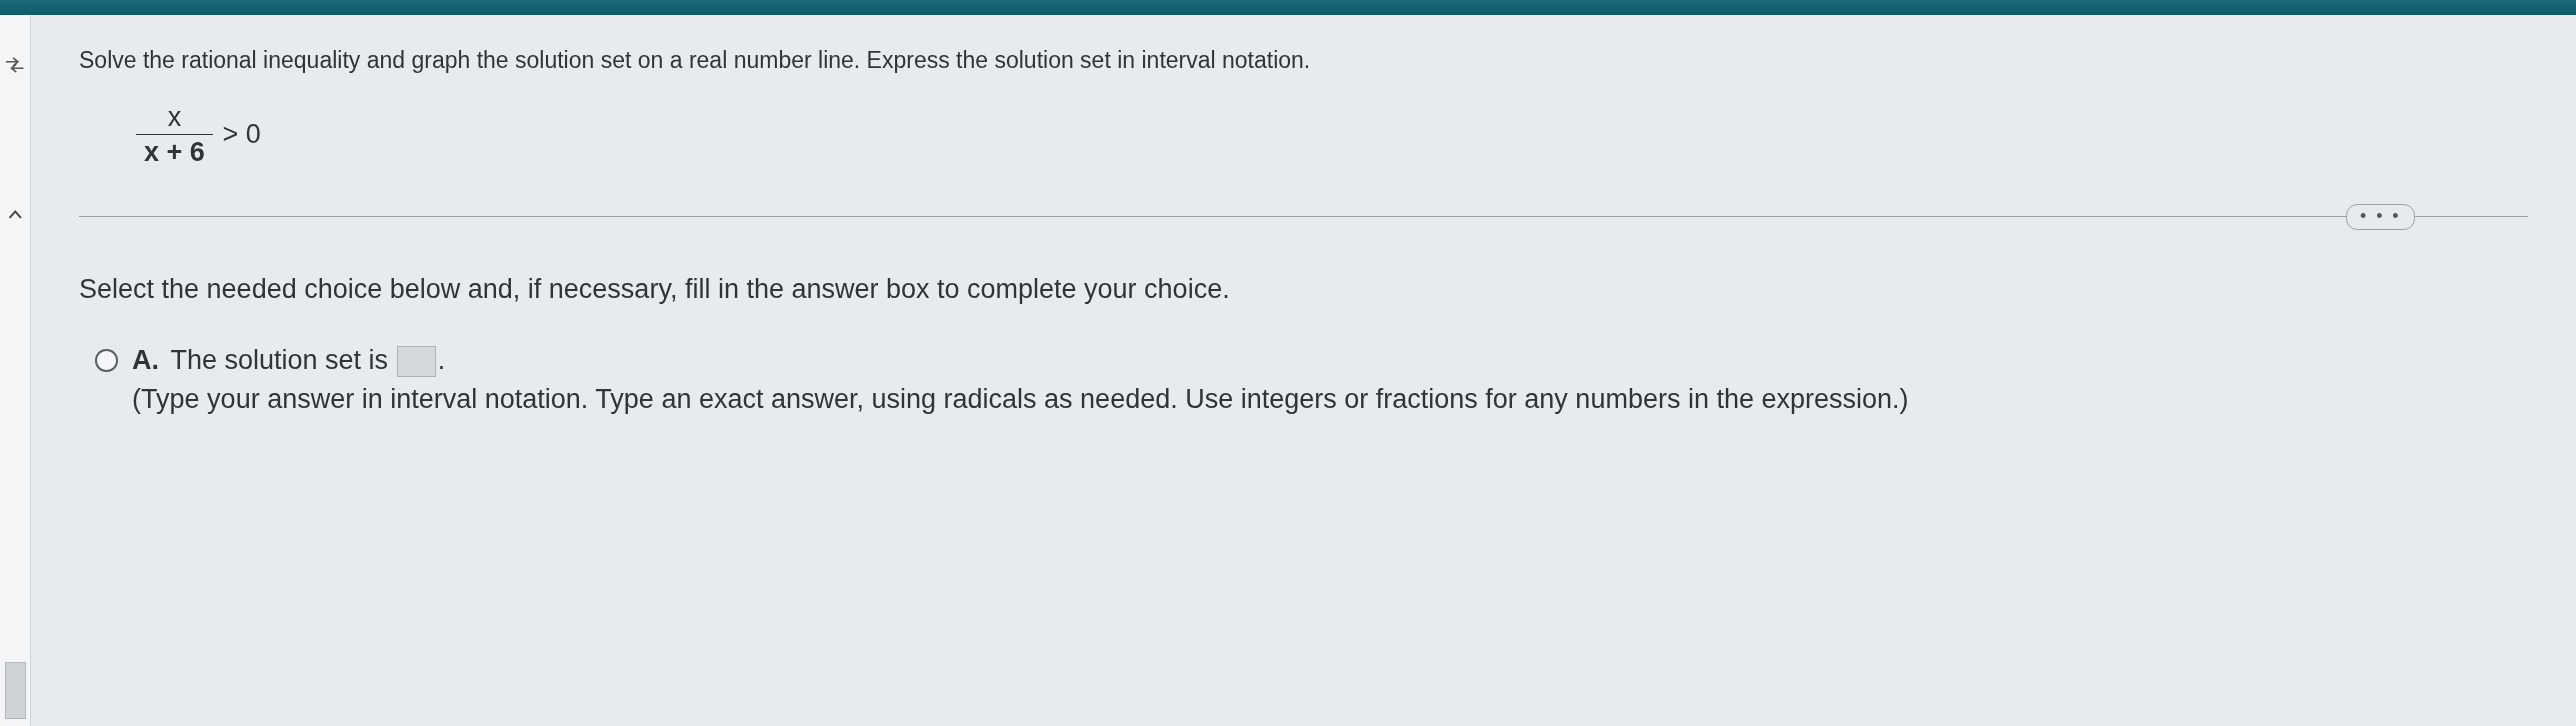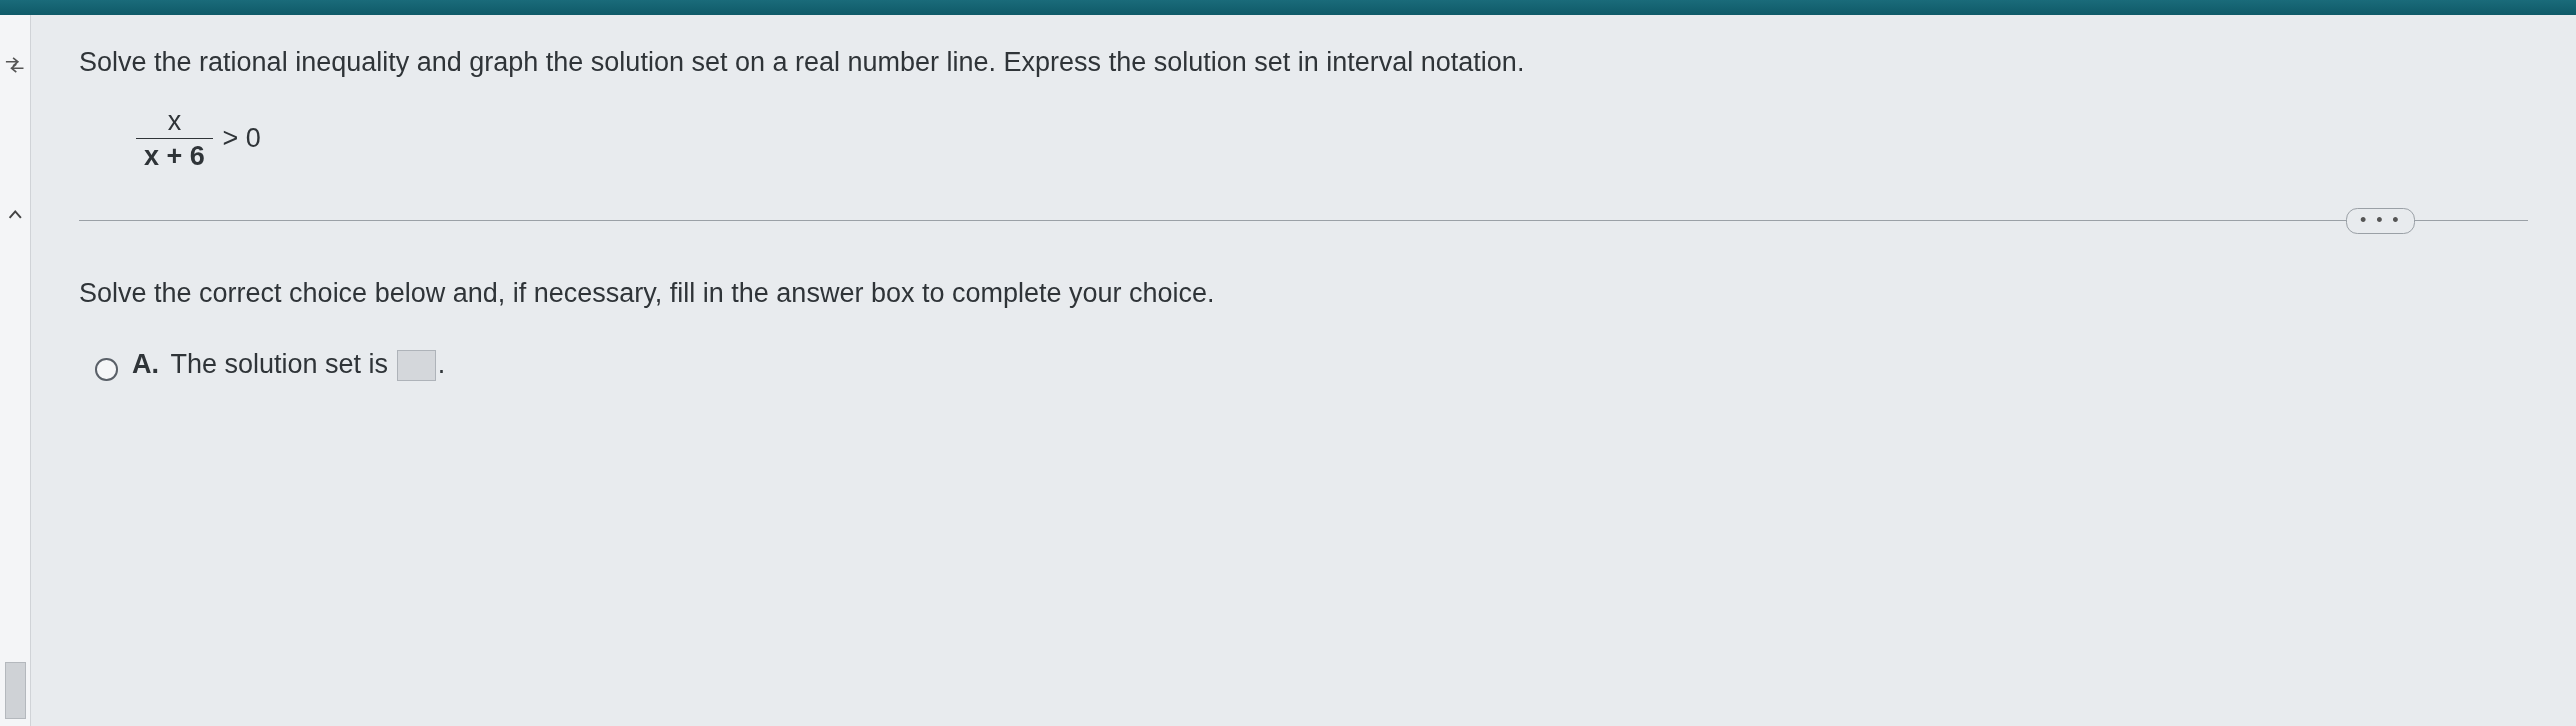--- a/index.html
+++ b/index.html
@@ -47,21 +47,21 @@
     }
     .content {
       position: absolute;
       left: 31px;
       top: 14.5px;
       right: 0;
       padding: 32px 48px 0 48px;
       color: #2a2e33;
     }
     .question-text {
-      font-size: 27px;
+      font-size: 23px;
       color: #2f3438;
       margin-bottom: 28px;
       font-weight: 400;
     }
     .fraction-wrap {
       display: inline-flex;
       align-items: center;
       margin-left: 57px;
       margin-bottom: 40px;
       font-size: 27px;
@@ -103,21 +103,21 @@
       letter-spacing: 2.4px;
       cursor: pointer;
     }
     .instruction {
       font-size: 27px;
       color: #2f3438;
       margin-bottom: 40px;
     }
     .choice-row {
       display: flex;
-      align-items: flex-end;
+      align-items: flex-start;
       margin-bottom: 16px;
       padding-left: 16px;
     }
     .radio {
       width: 22.6px;
       height: 22.6px;
       border: 2px solid #5a6068;
       border-radius: 50%;
       flex-shrink: 0;
       margin-top: 4.8px;
@@ -190,23 +190,24 @@
       <span class="den">x + 6</span>
     </span>
     <span class="gt-part">&gt; 0</span>
   </div>
 
   <div style="position:relative;">
     <hr class="divider">
     <div class="ellipsis-pill">• • •</div>
   </div>
 
-  <p class="instruction">Solve the correct choice below and, if necessary, fill in the answer box to complete your choice.</p>
+  <p class="instruction">Select the needed choice below and, if necessary, fill in the answer box to complete your choice.</p>
 
   <div class="choice-row">
     <div class="radio"></div>
     <div class="choice-body">
       <span class="choice-letter">A.</span><span>The solution set is </span><span class="answer-box"></span><span>.</span>
+      <div class="hint">(Type your answer in interval notation. Type an exact answer, using radicals as needed. Use integers or fractions for any numbers in the expression.)</div>
     </div>
   </div>
 
 </div>
 
 
 </body></html>

